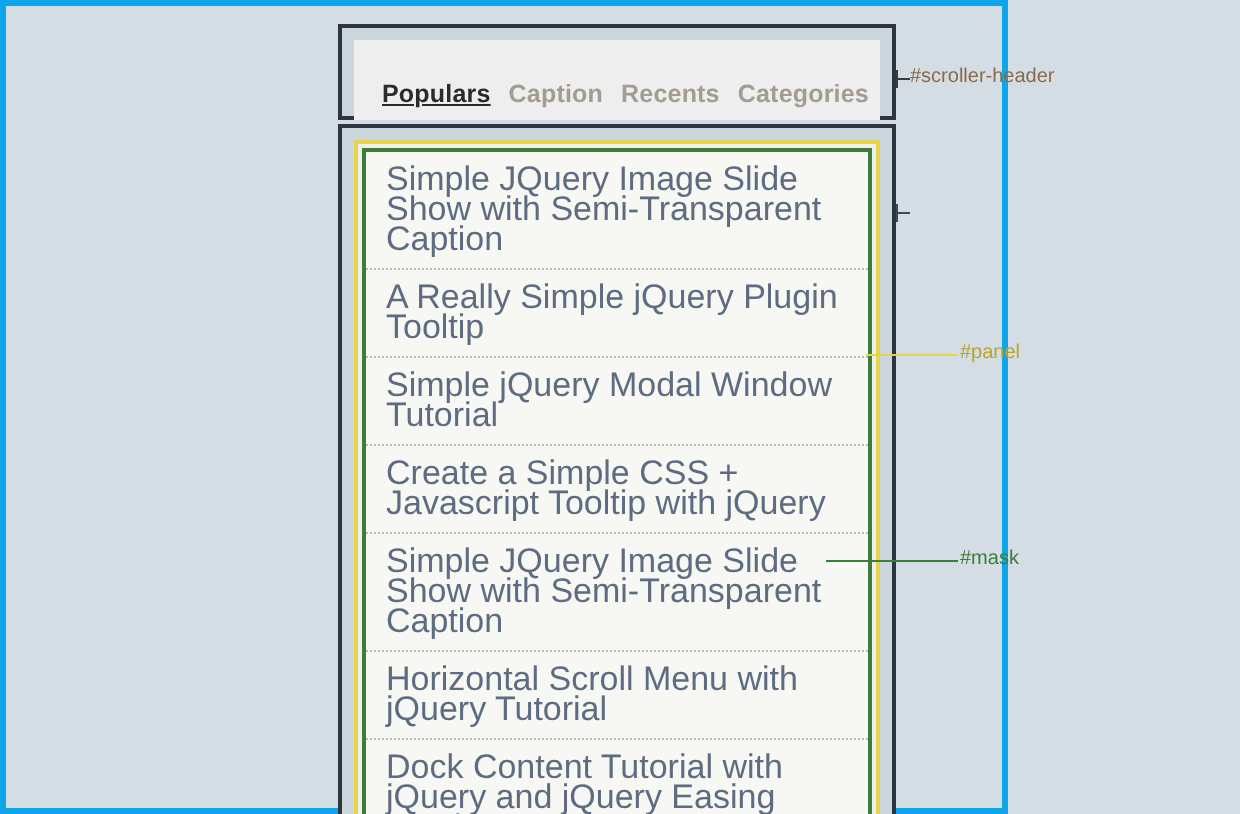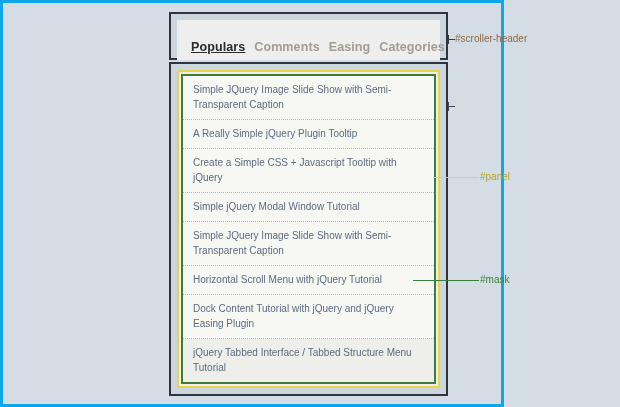--- a/index.html
+++ b/index.html
@@ -88,21 +88,21 @@
   #panel-list li {
     border-bottom: 1px dotted #b9b9b9;
   }
   #panel-list li:last-child {
     border-bottom: none;
     background: #eeeeea;
   }
   #panel-list a {
     display: block;
     padding: 6px 10px 7px 10px;
-    font-size: 10px;
+    font-size: 17px;
     line-height: 15px;
     color: #5d6c81;
     text-decoration: none;
     cursor: pointer;
   }
 
   
   .ann-label {
     position: absolute;
     font-size: 10px;
@@ -138,41 +138,41 @@
 </head>
 <body>
 
 <div id="page">
 
   <div id="scroller">
 
     <div id="scroller-header">
       <div id="scroller-header-inner">
         <a class="tab active" href="#">Populars</a>
-        <a class="tab" href="#">Comments</a>
-        <a class="tab" href="#">Easing</a>
+        <a class="tab" href="#">Caption</a>
+        <a class="tab" href="#">Recents</a>
         <a class="tab" href="#">Categories</a>
       </div>
     </div>
 
     <div id="scroller-body">
       <div id="mask">
         <div id="panel">
           <ul id="panel-list">
             <li>
                 <a href="#">Simple JQuery Image Slide Show with Semi-Transparent Caption</a>
               </li>
             <li>
                 <a href="#">A Really Simple jQuery Plugin Tooltip</a>
               </li>
             <li>
+                <a href="#">Simple jQuery Modal Window Tutorial</a>
+              </li>
+            <li>
                 <a href="#">Create a Simple CSS + Javascript Tooltip with jQuery</a>
-              </li>
-            <li>
-                <a href="#">Simple jQuery Modal Window Tutorial</a>
               </li>
             <li>
                 <a href="#">Simple JQuery Image Slide Show with Semi-Transparent Caption</a>
               </li>
             <li>
                 <a href="#">Horizontal Scroll Menu with jQuery Tutorial</a>
               </li>
             <li>
                 <a href="#">Dock Content Tutorial with jQuery and jQuery Easing Plugin</a>
               </li>

